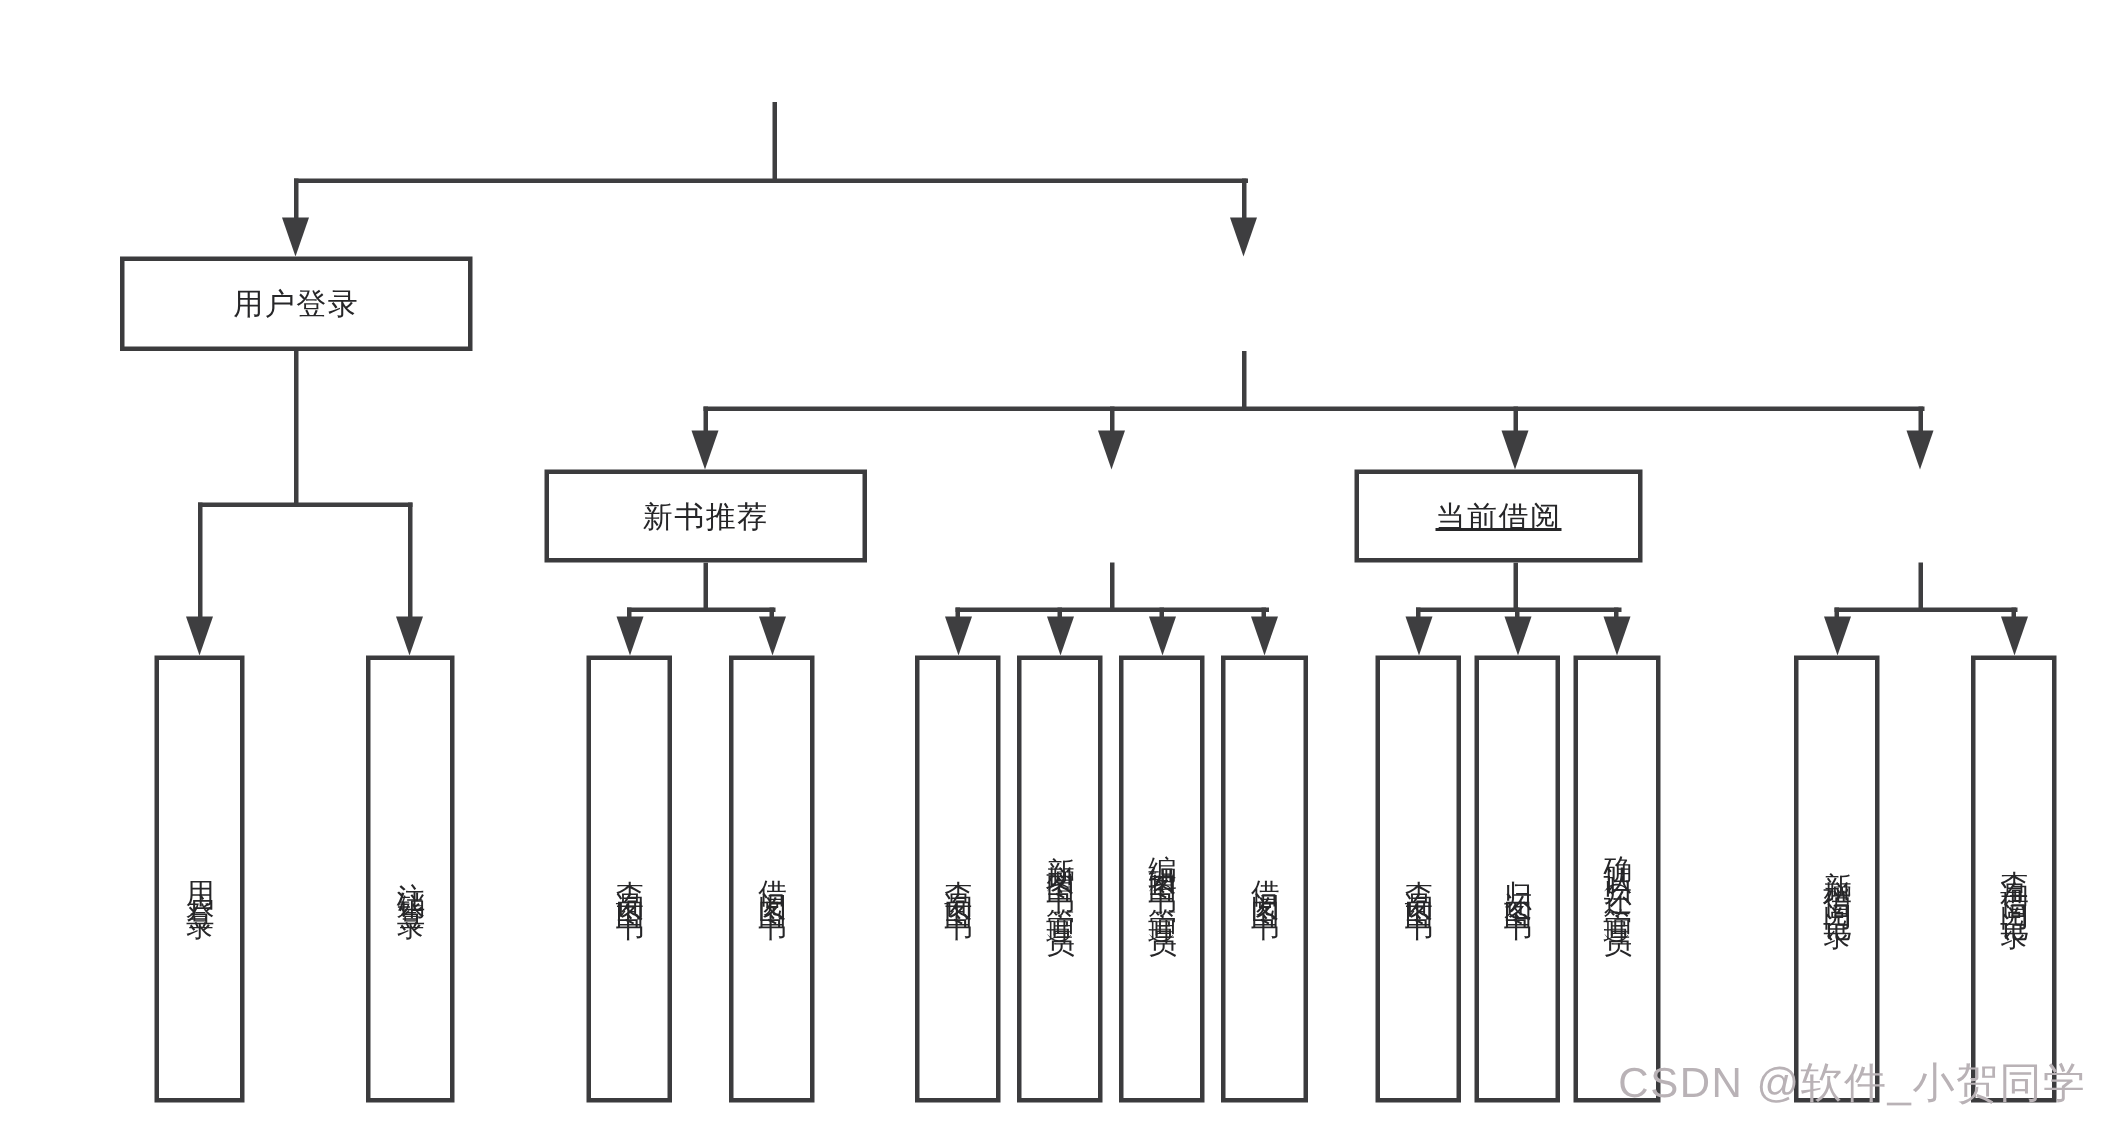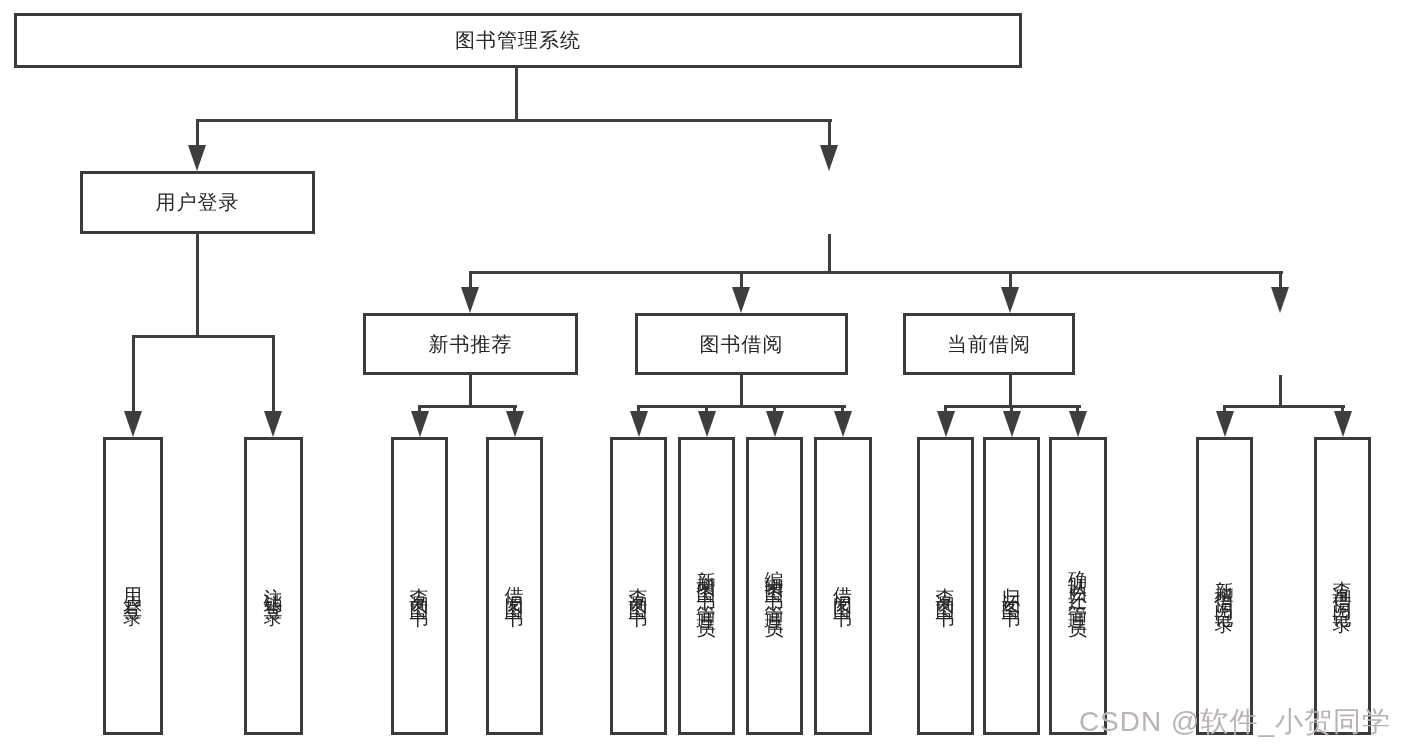--- a/index.html
+++ b/index.html
@@ -46,27 +46,25 @@
     font-size:28px; color:#b9b2b6;
     letter-spacing:1px;
     z-index:3;
   }
 </style>
 </head>
 <body>
 
 <div id="canvas">
 
-  <div class="node" style="left:14px; top:13px; width:1008px; height:55px;">图书管理系统</div>
 
   <div class="node" style="left:80px; top:171px; width:235px; height:63px;">用户登录</div>
 
   <div class="node" style="left:363px; top:313px; width:215px; height:62px;">新书推荐</div>
-  <div class="node" style="left:635px; top:313px; width:213px; height:62px;">图书借阅</div>
-  <div class="node" style="left:903px; top:313px; width:172px; height:62px;">当前借阅</div>
+  <div class="node" style="left:903px; top:313px; width:192px; height:62px;text-decoration:underline;">当前借阅</div>
 
   <div class="vnode" style="left:103px; width:60px;">用户登录</div>
   <div class="vnode" style="left:244px; width:59px;">注销登录</div>
 
   <div class="vnode" style="left:391px; width:57px;">查询图书</div>
   <div class="vnode" style="left:486px; width:57px;">借阅图书</div>
 
   <div class="vnode" style="left:610px; width:57px;">查询图书</div>
   <div class="vnode" style="left:678px; width:57px;">新增图书（管理员）</div>
   <div class="vnode" style="left:746px; width:57px;">编辑图书（管理员）</div>

